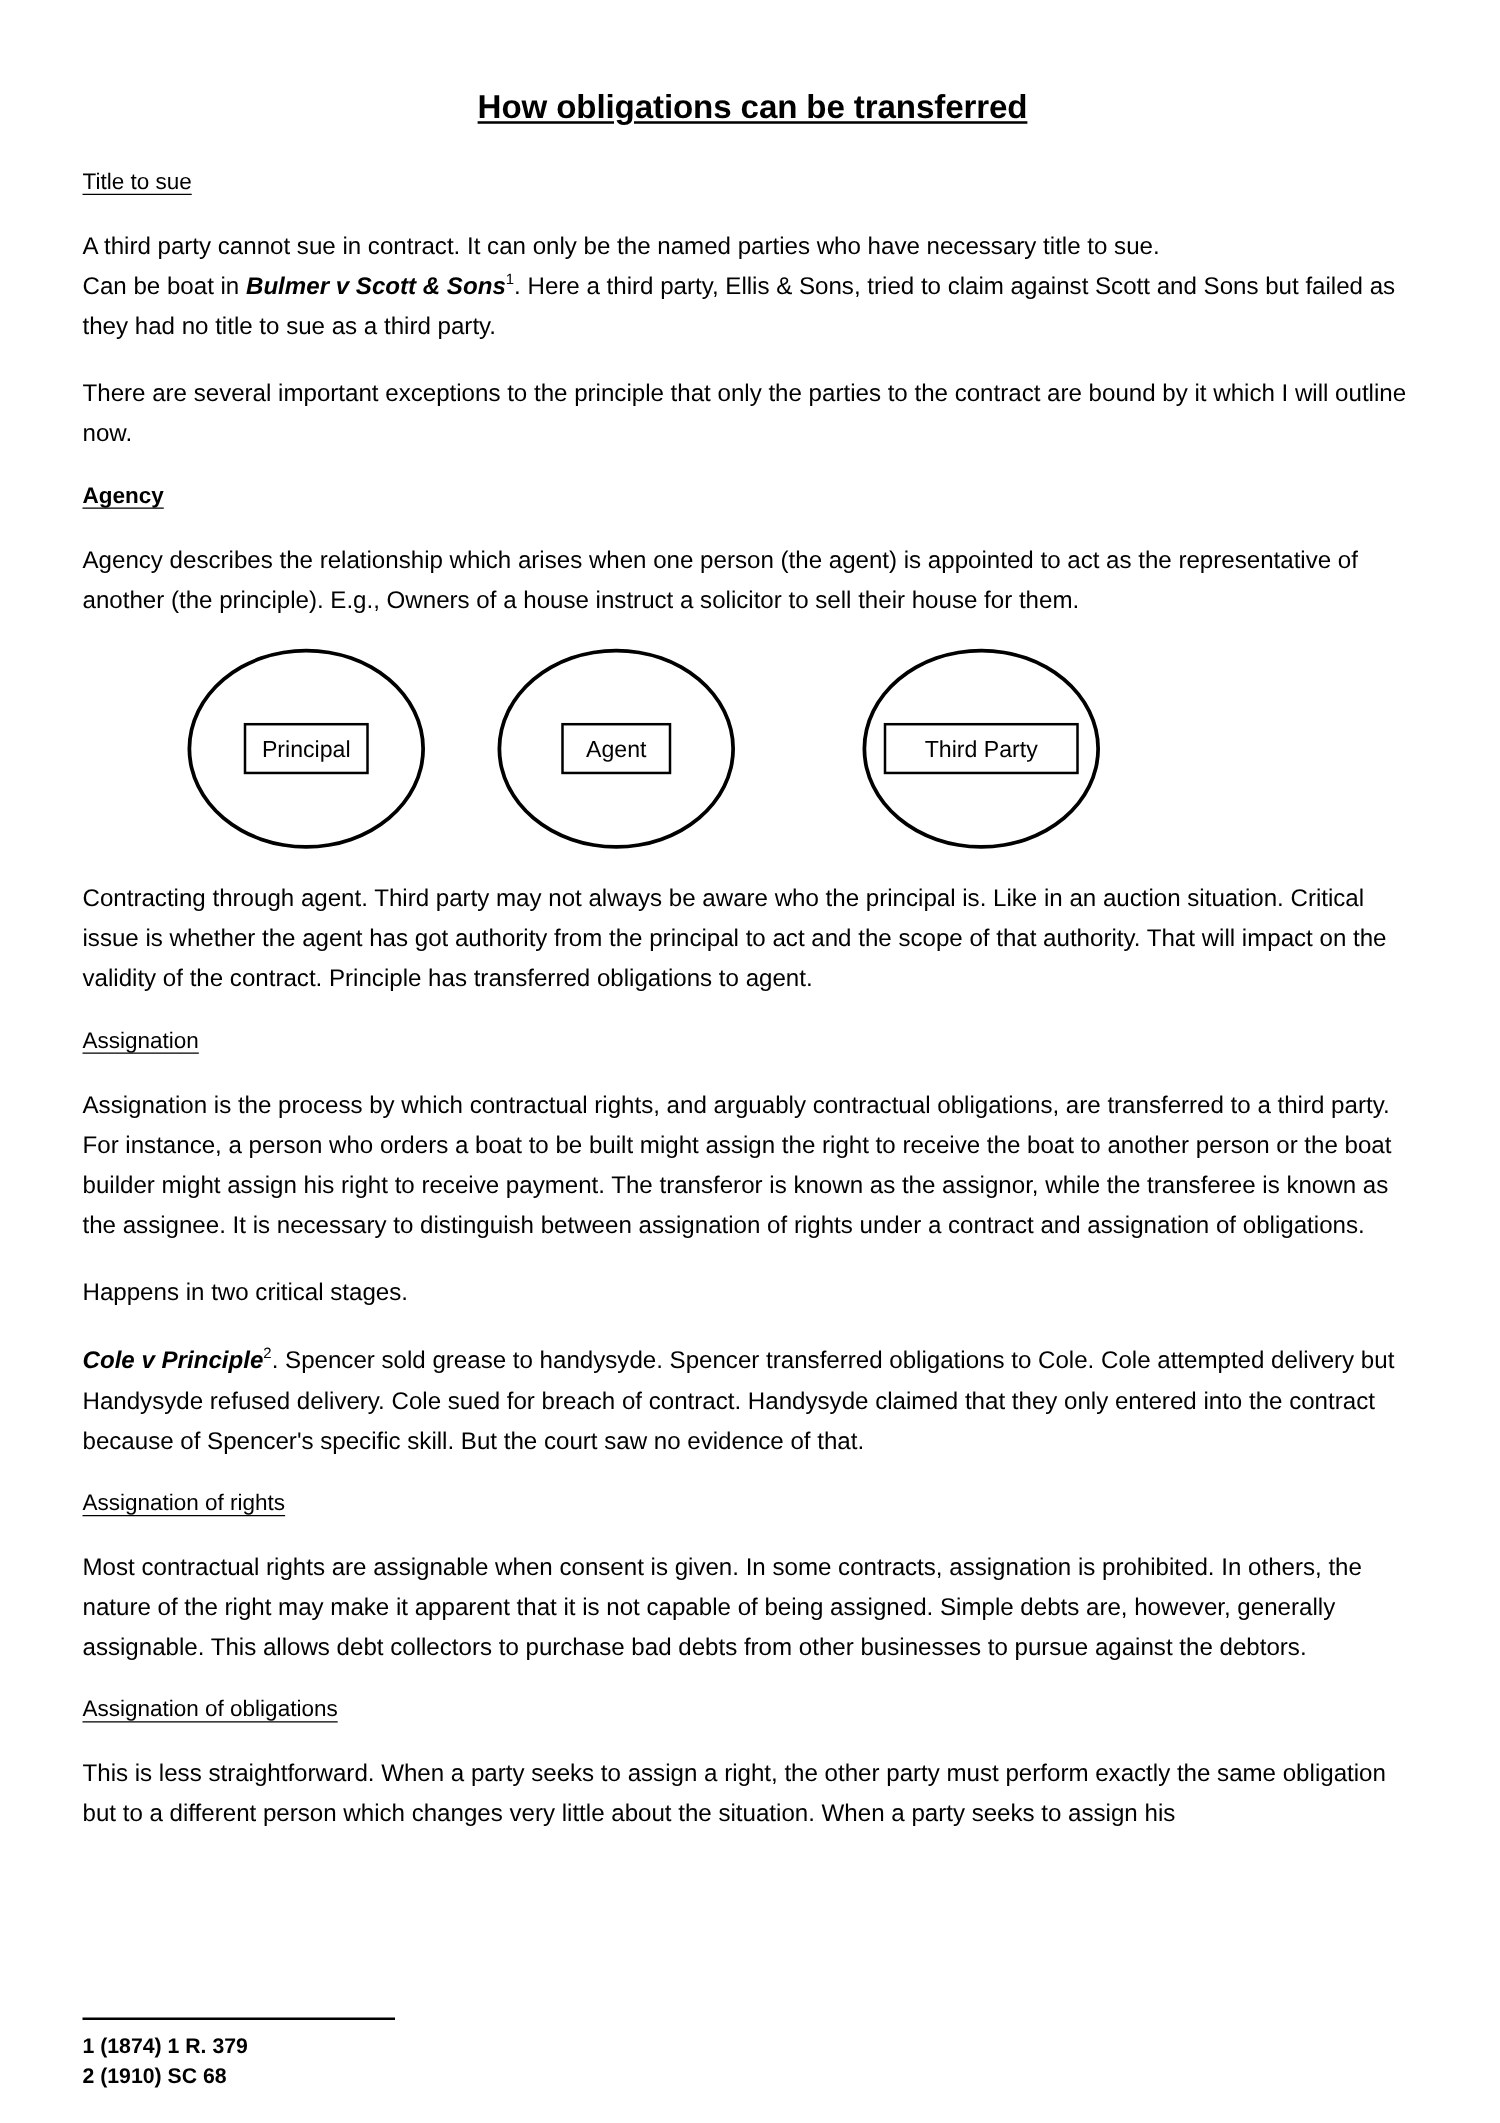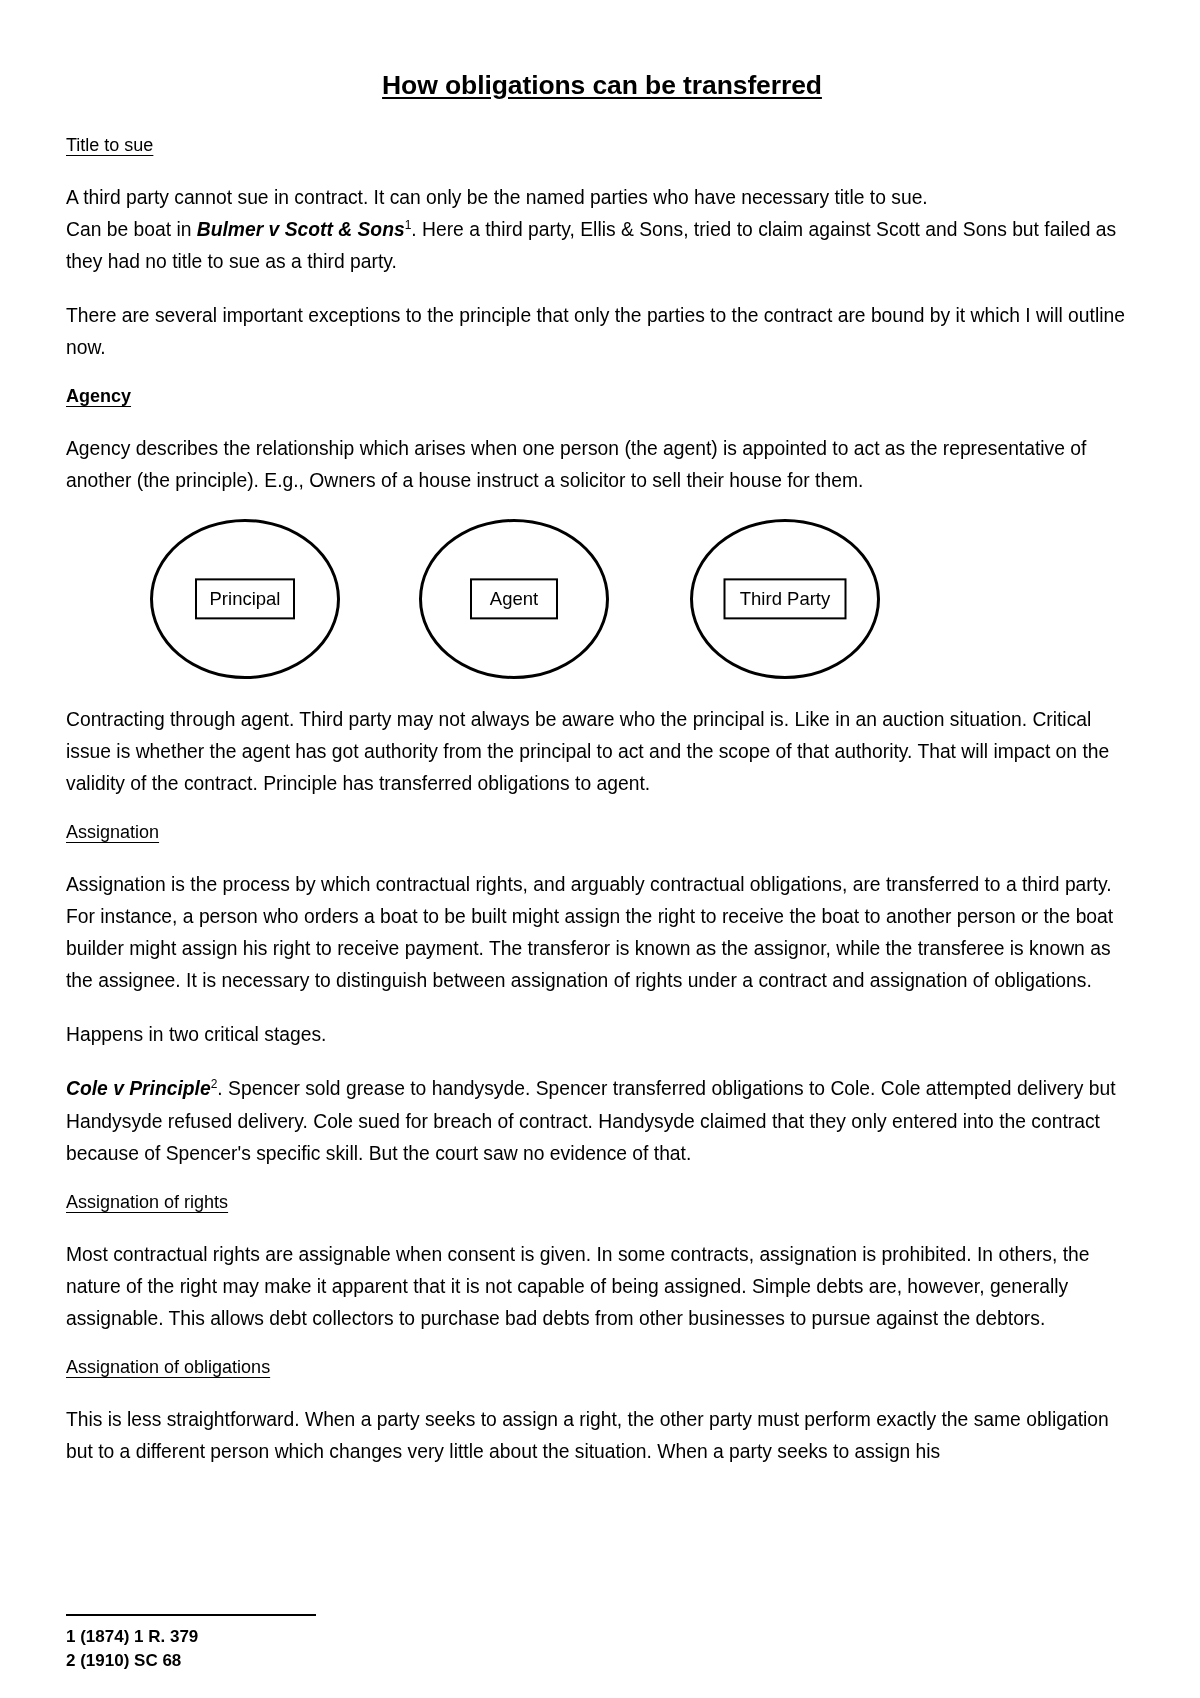--- a/index.html
+++ b/index.html
@@ -90,24 +90,24 @@
     background: #ffffff;
     padding: 8px 12px;
     font-size: 18.5px;
     line-height: 1.15;
     white-space: nowrap;
     text-align: center;
     box-sizing: border-box;
   }
   .node-principal { left: 84px; }
   .node-principal .label-box { width: 100px; }
-  .node-agent { left: 353px; }
+  .node-agent { left: 332px; }
   .node-agent .label-box { width: 88px; }
   .node-thirdparty { left: 624px; }
-  .node-thirdparty .label-box { width: 123px; }
+  .node-thirdparty .label-box { width: 156px; }
 
   
   ol.stages {
     margin: 0;
     padding: 0 0 0 70px;
     font-size: 19.3px;
     line-height: 1.72;
   }
   ol.stages li {
     padding-left: 16px;

